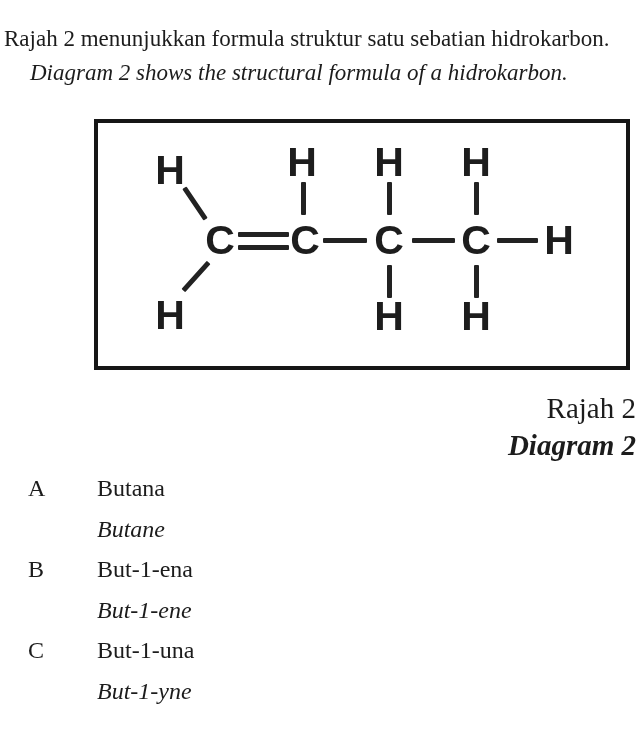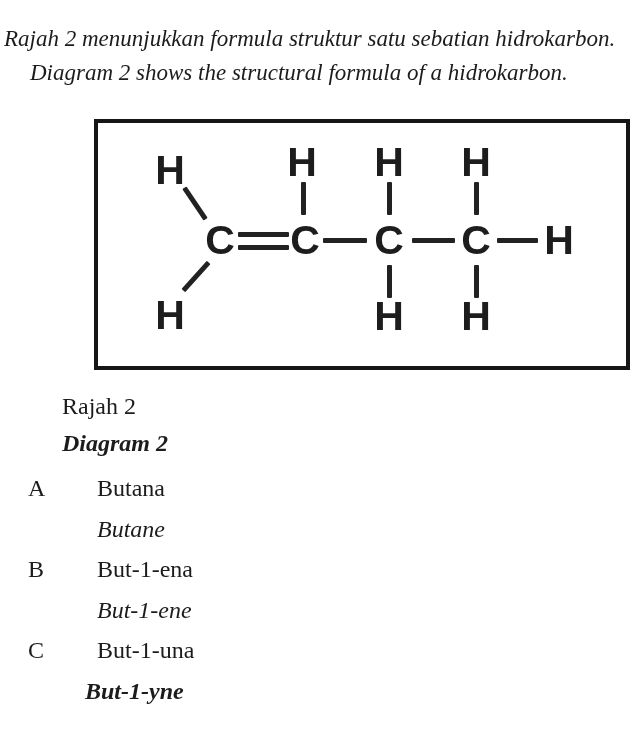--- a/index.html
+++ b/index.html
@@ -15,23 +15,23 @@
     position:absolute;
     line-height:1;
     font-size:24px;
     white-space:nowrap;
   }
   .body-text { font-size:23px; }
   .italic { font-style:italic; }
   .caption {
     position:absolute;
     left:62px; width:574px;
-    text-align:left;
+    text-align:right;
     line-height:1;
-    font-size:24px;
+    font-size:29px;
     white-space:nowrap;
   }
   #diagram-box {
     position:absolute;
     left:94px; top:119px;
     width:536px; height:251px;
     border:4px solid #161616;
     box-sizing:border-box;
     background:#ffffff;
   }
@@ -48,21 +48,21 @@
   .bond {
     position:absolute;
     height:5px;
     background:#222222;
     border-radius:1px;
   }
 </style>
 </head>
 <body style="background: rgb(255, 255, 255); color: rgb(28, 28, 28);">
 
-<div class="line body-text" style="left:4px; top:27px;font-style:italic;">Rajah 2 menunjukkan formula struktur satu sebatian hidrokarbon.</div>
+<div class="line body-text" style="left:4px; top:27px;">Rajah 2 menunjukkan formula struktur satu sebatian hidrokarbon.</div>
 <div class="line body-text italic" style="left:3px; top:61px;margin-left:27px;">Diagram 2 shows the structural formula of a hidrokarbon.</div>
 
 <div id="diagram-box" style="border-color: rgb(22, 22, 22);">
   <div id="molecule">
       <div class="bond" style="width: 51px; left: 140px; top: 109px; background: rgb(34, 34, 34);"></div>
       <div class="bond" style="width: 51px; left: 140px; top: 122px; background: rgb(34, 34, 34);"></div>
       <div class="bond" style="width: 44px; left: 225px; top: 114.5px; background: rgb(34, 34, 34);"></div>
       <div class="bond" style="width: 43px; left: 314px; top: 114.5px; background: rgb(34, 34, 34);"></div>
       <div class="bond" style="width: 41px; left: 399px; top: 114.5px; background: rgb(34, 34, 34);"></div>
       <div class="bond" style="width: 33px; left: 188.5px; top: 73px; background: rgb(34, 34, 34); transform: rotate(90deg);"></div>
@@ -93,13 +93,13 @@
 <div class="line" style="left:28px; top:476px;">A</div>
 <div class="line" style="left:97px; top:476px;">Butana</div>
 <div class="line italic" style="left:97px; top:517px;">Butane</div>
 
 <div class="line" style="left:28px; top:557px;">B</div>
 <div class="line" style="left:97px; top:557px;">But-1-ena</div>
 <div class="line italic" style="left:97px; top:598px;">But-1-ene</div>
 
 <div class="line" style="left:28px; top:638px;">C</div>
 <div class="line" style="left:97px; top:638px;text-align:right;">But-1-una</div>
-<div class="line italic" style="left:85px; top:679px;font-weight:bold;">But-1-yne</div>
+<div class="line italic" style="left:97px; top:679px;">But-1-yne</div>
 
 </body></html>

